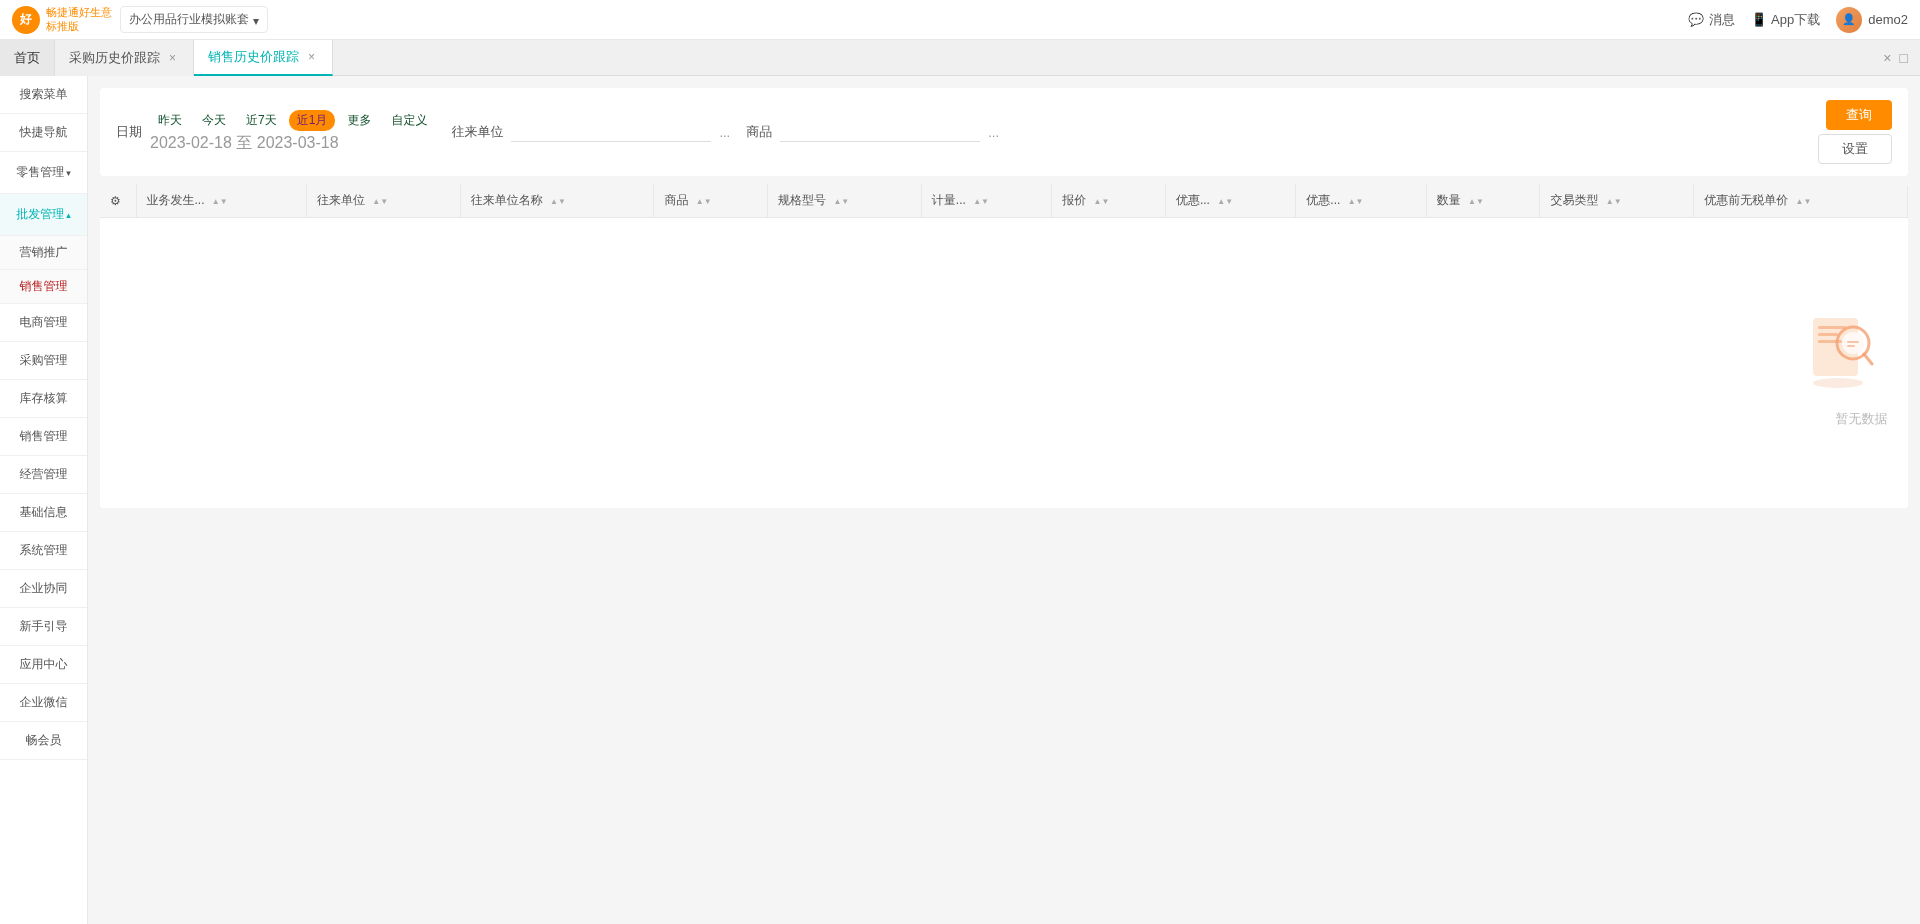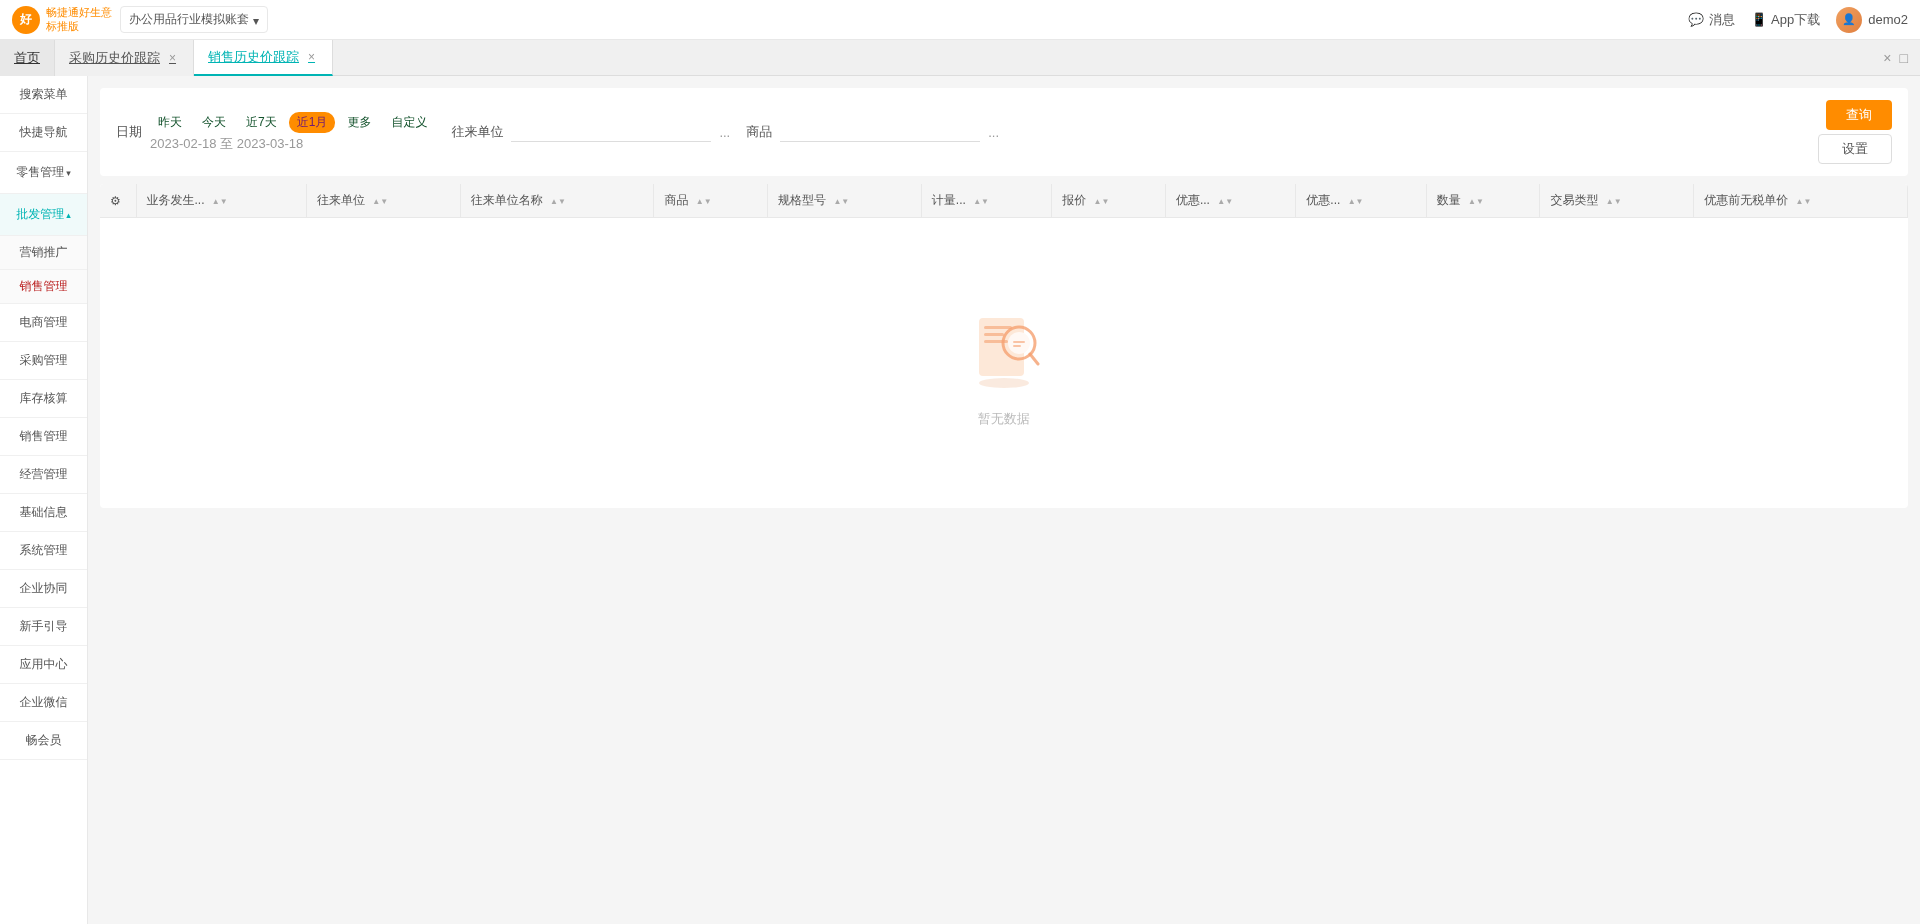--- a/index.html
+++ b/index.html
@@ -99,21 +99,20 @@
       padding: 5px 14px;
       display: flex;
       align-items: center;
       gap: 6px;
       cursor: pointer;
       font-size: 13px;
       color: #555;
       border-right: 1px solid #ddd;
       background: #f0f0f0;
       white-space: nowrap;
-      text-decoration: underline;
     }
     .tab-item.home {
       background: #e8e8e8;
       color: #333;
     }
     .tab-item.active {
       background: #fff;
       color: #00b4b4;
       border-bottom: 2px solid #00b4b4;
     }
@@ -265,21 +264,21 @@
       cursor: pointer;
       font-size: 12px;
       color: #14532d;
     }
     .date-pill.active {
       background: #ff8c00;
       color: #701a75;
       border-radius: 10px;
     }
     .date-range-text {
-      font-size: 13px;
+      font-size: 16px;
       color: #999;
       margin-top: 2px;
     }
     .filter-input {
       border: none;
       border-bottom: 1px solid #ddd;
       outline: none;
       padding: 2px 6px;
       font-size: 13px;
       width: 200px;
@@ -342,21 +341,21 @@
     }
     .gear-col {
       width: 36px;
       text-align: center;
     }
 
     
     .empty-state {
       display: flex;
       flex-direction: column;
-      align-items: center;
+      align-items: flex-end;
       justify-content: center;
       padding: 80px 20px;
       color: #999;
     }
     .empty-icon {
       width: 100px;
       height: 100px;
       margin-bottom: 12px;
     }
     .empty-text {

